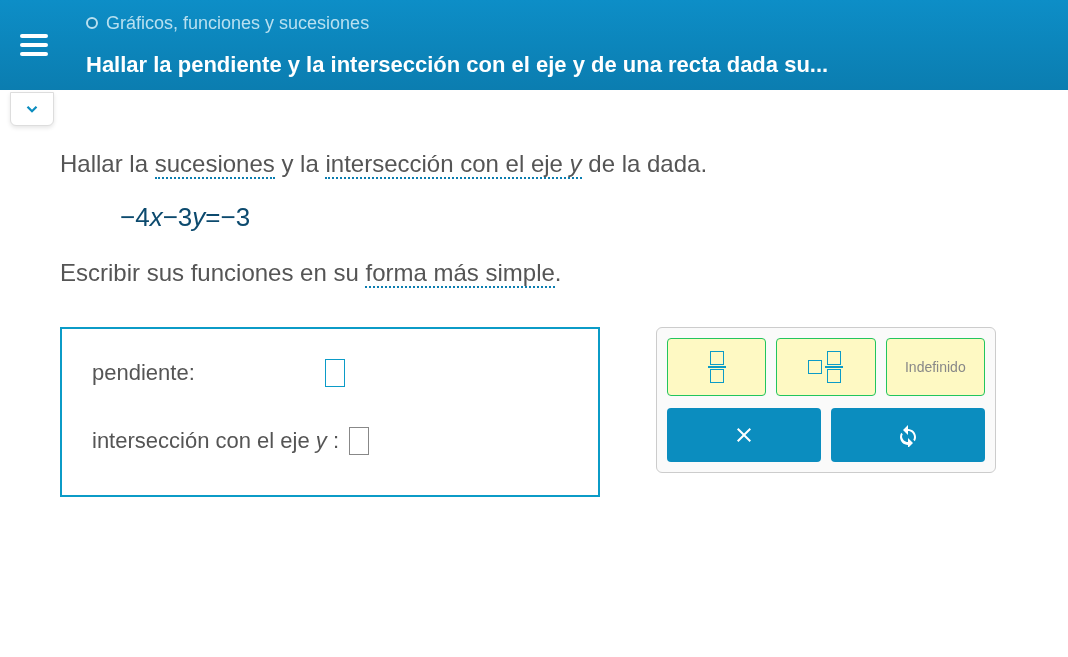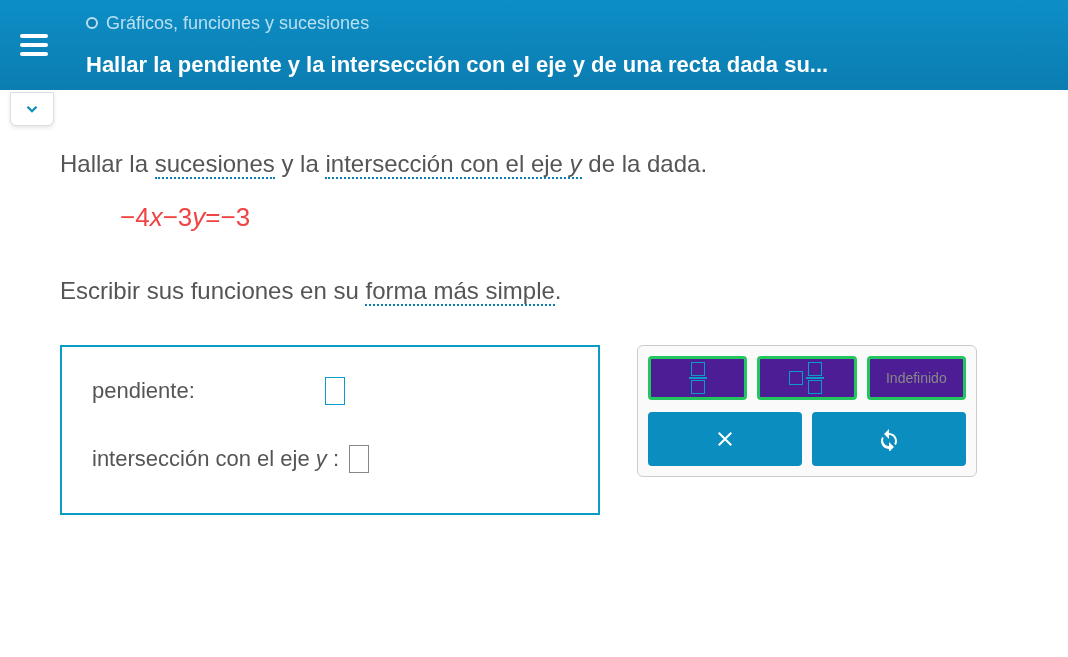--- a/index.html
+++ b/index.html
@@ -93,32 +93,32 @@
     }
     .dotted-underline {
       border-bottom: 2px dotted #0b7db0;
       color: #555;
     }
     .italic {
       font-style: italic;
     }
     .equation {
       font-size: 26px;
-      color: #ef4444;
+      color: #0c4a6e;
       margin-left: 60px;
-      margin-bottom: 44px;
+      margin-bottom: 26px;
     }
     .instruction {
       font-size: 24px;
       color: #555;
       margin-bottom: 40px;
     }
     .answer-row {
       display: flex;
-      gap: 37px;
+      gap: 56px;
       align-items: flex-start;
     }
     .answer-box {
       border: 2px solid #0b9bc7;
       padding: 30px 30px;
       width: 540px;
     }
     .answer-line {
       display: flex;
       align-items: center;
@@ -151,24 +151,24 @@
       background: #fafafa;
       width: 340px;
     }
     .toolbox-row {
       display: flex;
       gap: 10px;
       margin-bottom: 12px;
     }
     .tool-btn {
       flex: 1;
-      height: 44px;
-      border: 3px solid #22c55e;
+      height: 58px;
+      border: 1px solid #22c55e;
       border-radius: 4px;
-      background: #4c1d95;
+      background: #fef9c3;
       display: flex;
       align-items: center;
       justify-content: center;
       cursor: pointer;
       font-size: 14px;
       color: #888;
     }
     .fraction-icon {
       display: flex;
       flex-direction: column;

